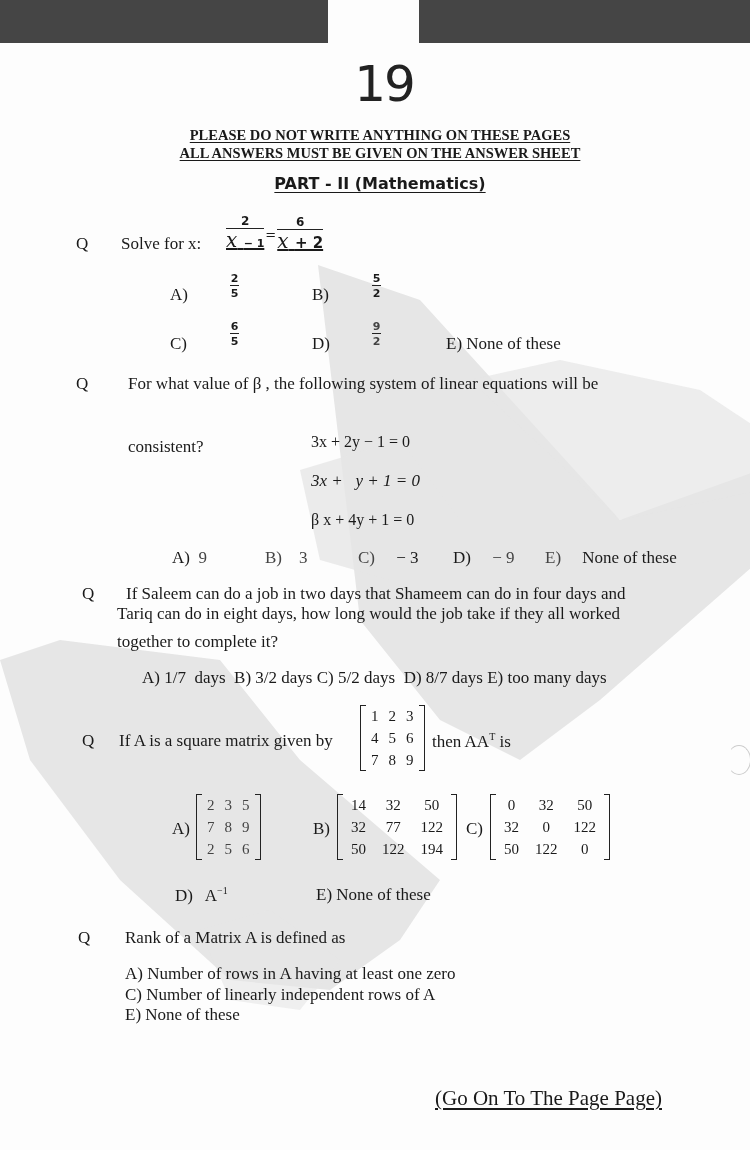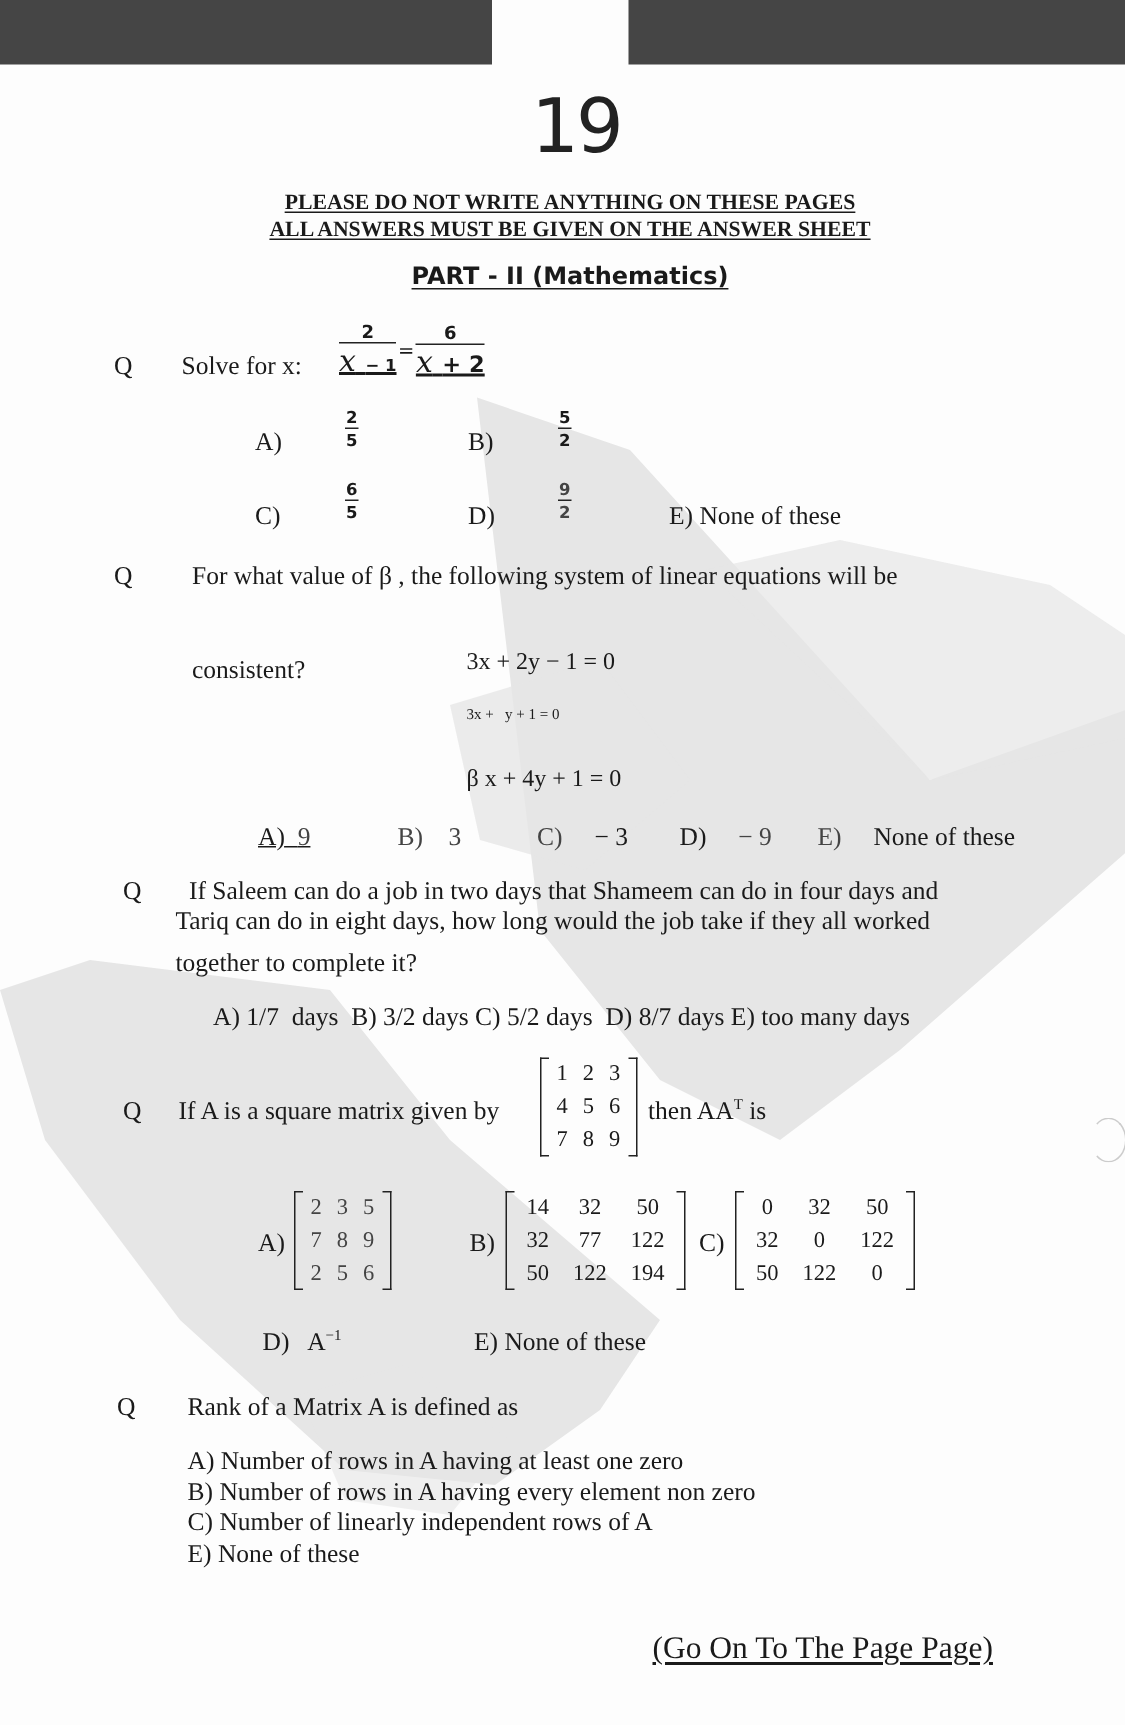--- a/index.html
+++ b/index.html
@@ -110,24 +110,24 @@
     <span>2</span>
 </div>
 <div class="abs txt" style="left:446px; top:334px;">
   <span>E)</span> <span>None of these</span>
 </div>
 
 <div class="abs qmark" style="left:76px; top:374px;">Q</div>
 <div class="abs txt" style="left:128px; top:374px;">For what value of β , the following system of linear equations will be</div>
 <div class="abs txt" style="left:128px; top:405px;margin-top:32px;">consistent?</div>
 <div class="abs txt" style="left:311px; top:433px; font-size:16px;">3x + 2y − 1 = 0</div>
-<div class="abs txt" style="left:311px; top:471px; font-size:10px; white-space:pre;">3x +   y + 1 = 0</div>
+<div class="abs txt" style="left:311px; top:471px; font-size:17px; white-space:pre;font-style:italic;">3x +   y + 1 = 0</div>
 <div class="abs txt" style="left:311px; top:511px; font-size:16px;">β x + 4y + 1 = 0</div>
 
-<div class="abs txt" style="left:172px; top:548px;text-decoration:underline;"><span>A)</span>&nbsp; <span class="faded">9</span></div>
+<div class="abs txt" style="left:172px; top:548px;"><span>A)</span>&nbsp; <span class="faded">9</span></div>
 <div class="abs txt faded" style="left:265px; top:548px;"><span>B)</span>&nbsp;&nbsp;&nbsp; <span>3</span></div>
 <div class="abs txt" style="left:358px; top:548px;"><span class="faded">C)</span>&nbsp;&nbsp;&nbsp;&nbsp; <span>− 3</span></div>
 <div class="abs txt" style="left:453px; top:548px;text-align:center;"><span>D)</span>&nbsp;&nbsp;&nbsp;&nbsp; <span class="faded">− 9</span></div>
 <div class="abs txt" style="left:545px; top:548px;"><span class="faded">E)</span>&nbsp;&nbsp;&nbsp;&nbsp; <span>None of these</span></div>
 
 <div class="abs qmark" style="left:82px; top:584px;">Q</div>
 <div class="abs txt" style="left:126px; top:584px;">If Saleem can do a job in two days that Shameem can do in four days and</div>
 <div class="abs txt" style="left:117px; top:604px;text-align:center;">Tariq can do in eight days, how long would the job take if  they all worked</div>
 <div class="abs txt" style="left:117px; top:632px;">together to complete it?</div>
 <div class="abs txt" style="left:142px; top:668px; white-space:pre;"><span>A)</span> <span>1/7  days</span>  <span>B)</span> <span>3/2 days</span> <span>C)</span> <span>5/2 days</span>  <span>D)</span> <span>8/7 days</span> <span>E)</span> <span>too many days</span></div>
@@ -228,20 +228,19 @@
       </table></div>
 </div>
 
 <div class="abs txt" style="left:175px; top:885px;text-align:center;"><span>D)</span>&nbsp;&nbsp; <span>A</span><sup>−1</sup></div>
 <div class="abs txt" style="left:316px; top:885px;"><span>E)</span> <span>None of these</span></div>
 
 <div class="abs qmark" style="left:78px; top:928px;">Q</div>
 <div class="abs txt" style="left:125px; top:928px;">Rank of a Matrix A is defined as</div>
 <div class="abs txt" style="left:125px; top:964px; line-height:20.7px;">
   <div><span>A)</span> <span>Number of rows in A having at least one zero</span></div>
-  <div><span>B)</span> <span>Number of rows in A having every element non zero</span></div>
   <div><span>C)</span> <span>Number of linearly independent rows of A</span></div>
   <div><span>E)</span> <span>None of these</span></div>
 </div>
 
 <div class="abs next" style="left:435px; top:1086px;">(Go On To The Page Page)</div>
 
 <div class="abs" style="left:727px; top:745px; width:22px; height:28px; border:1px solid #ccc; border-radius:50%; border-left-color:transparent;"></div>
 
 </body></html>

